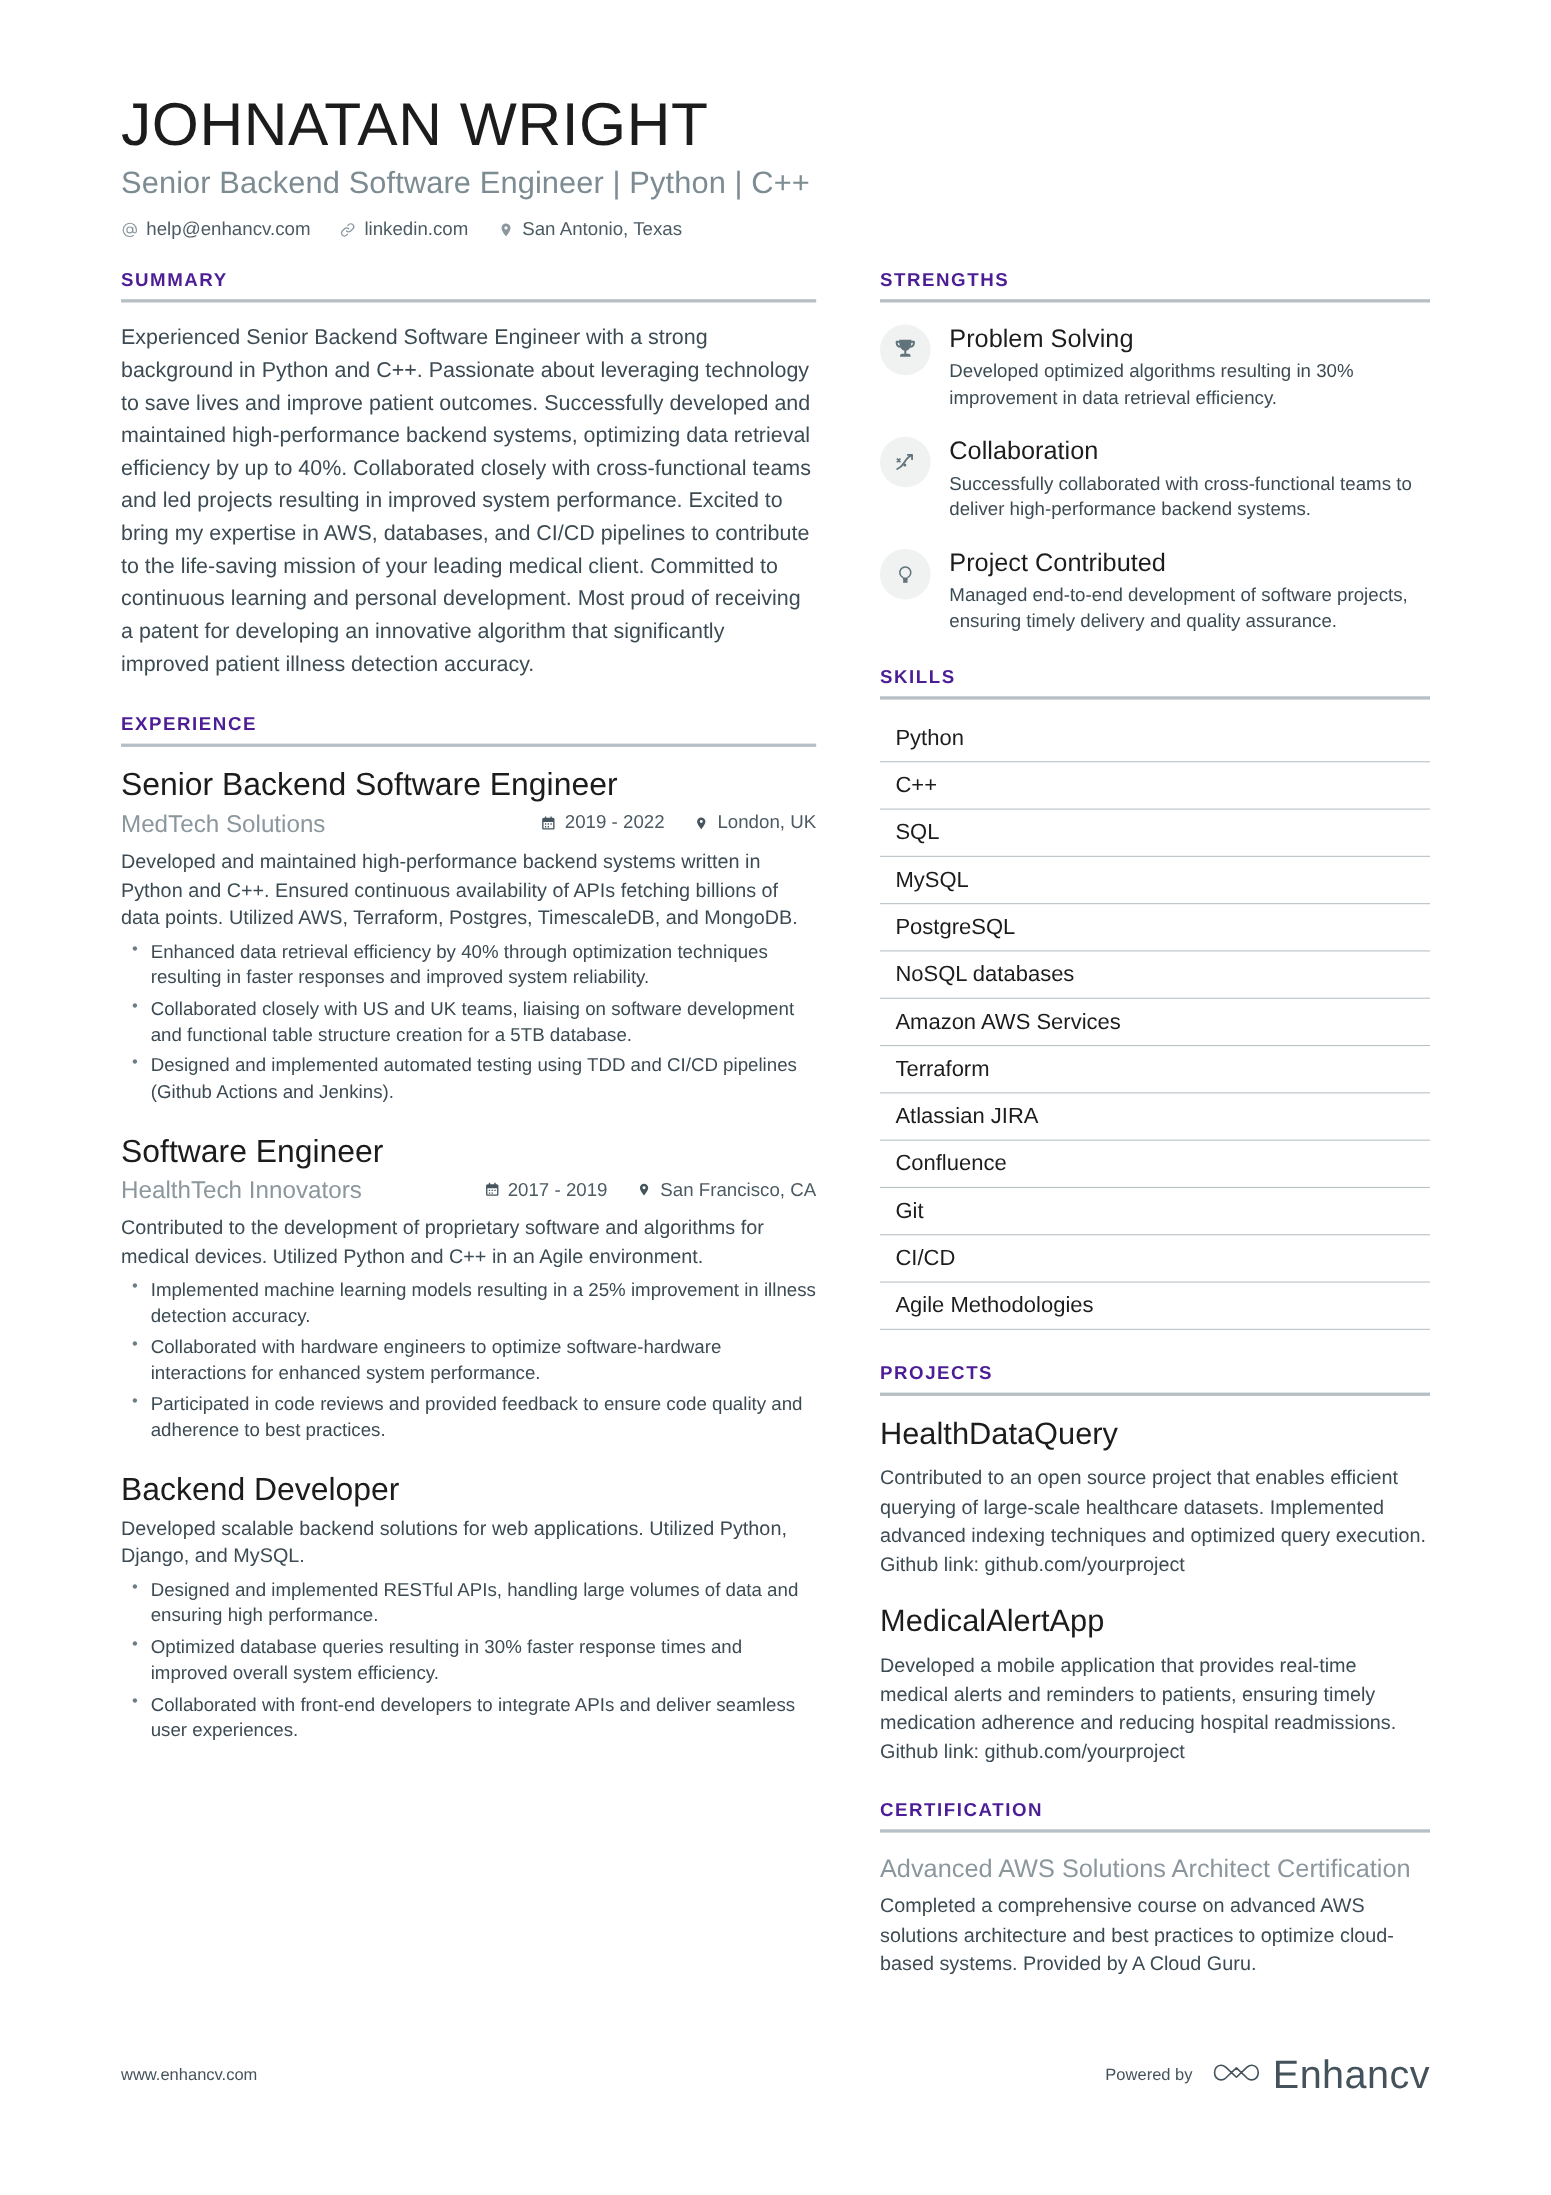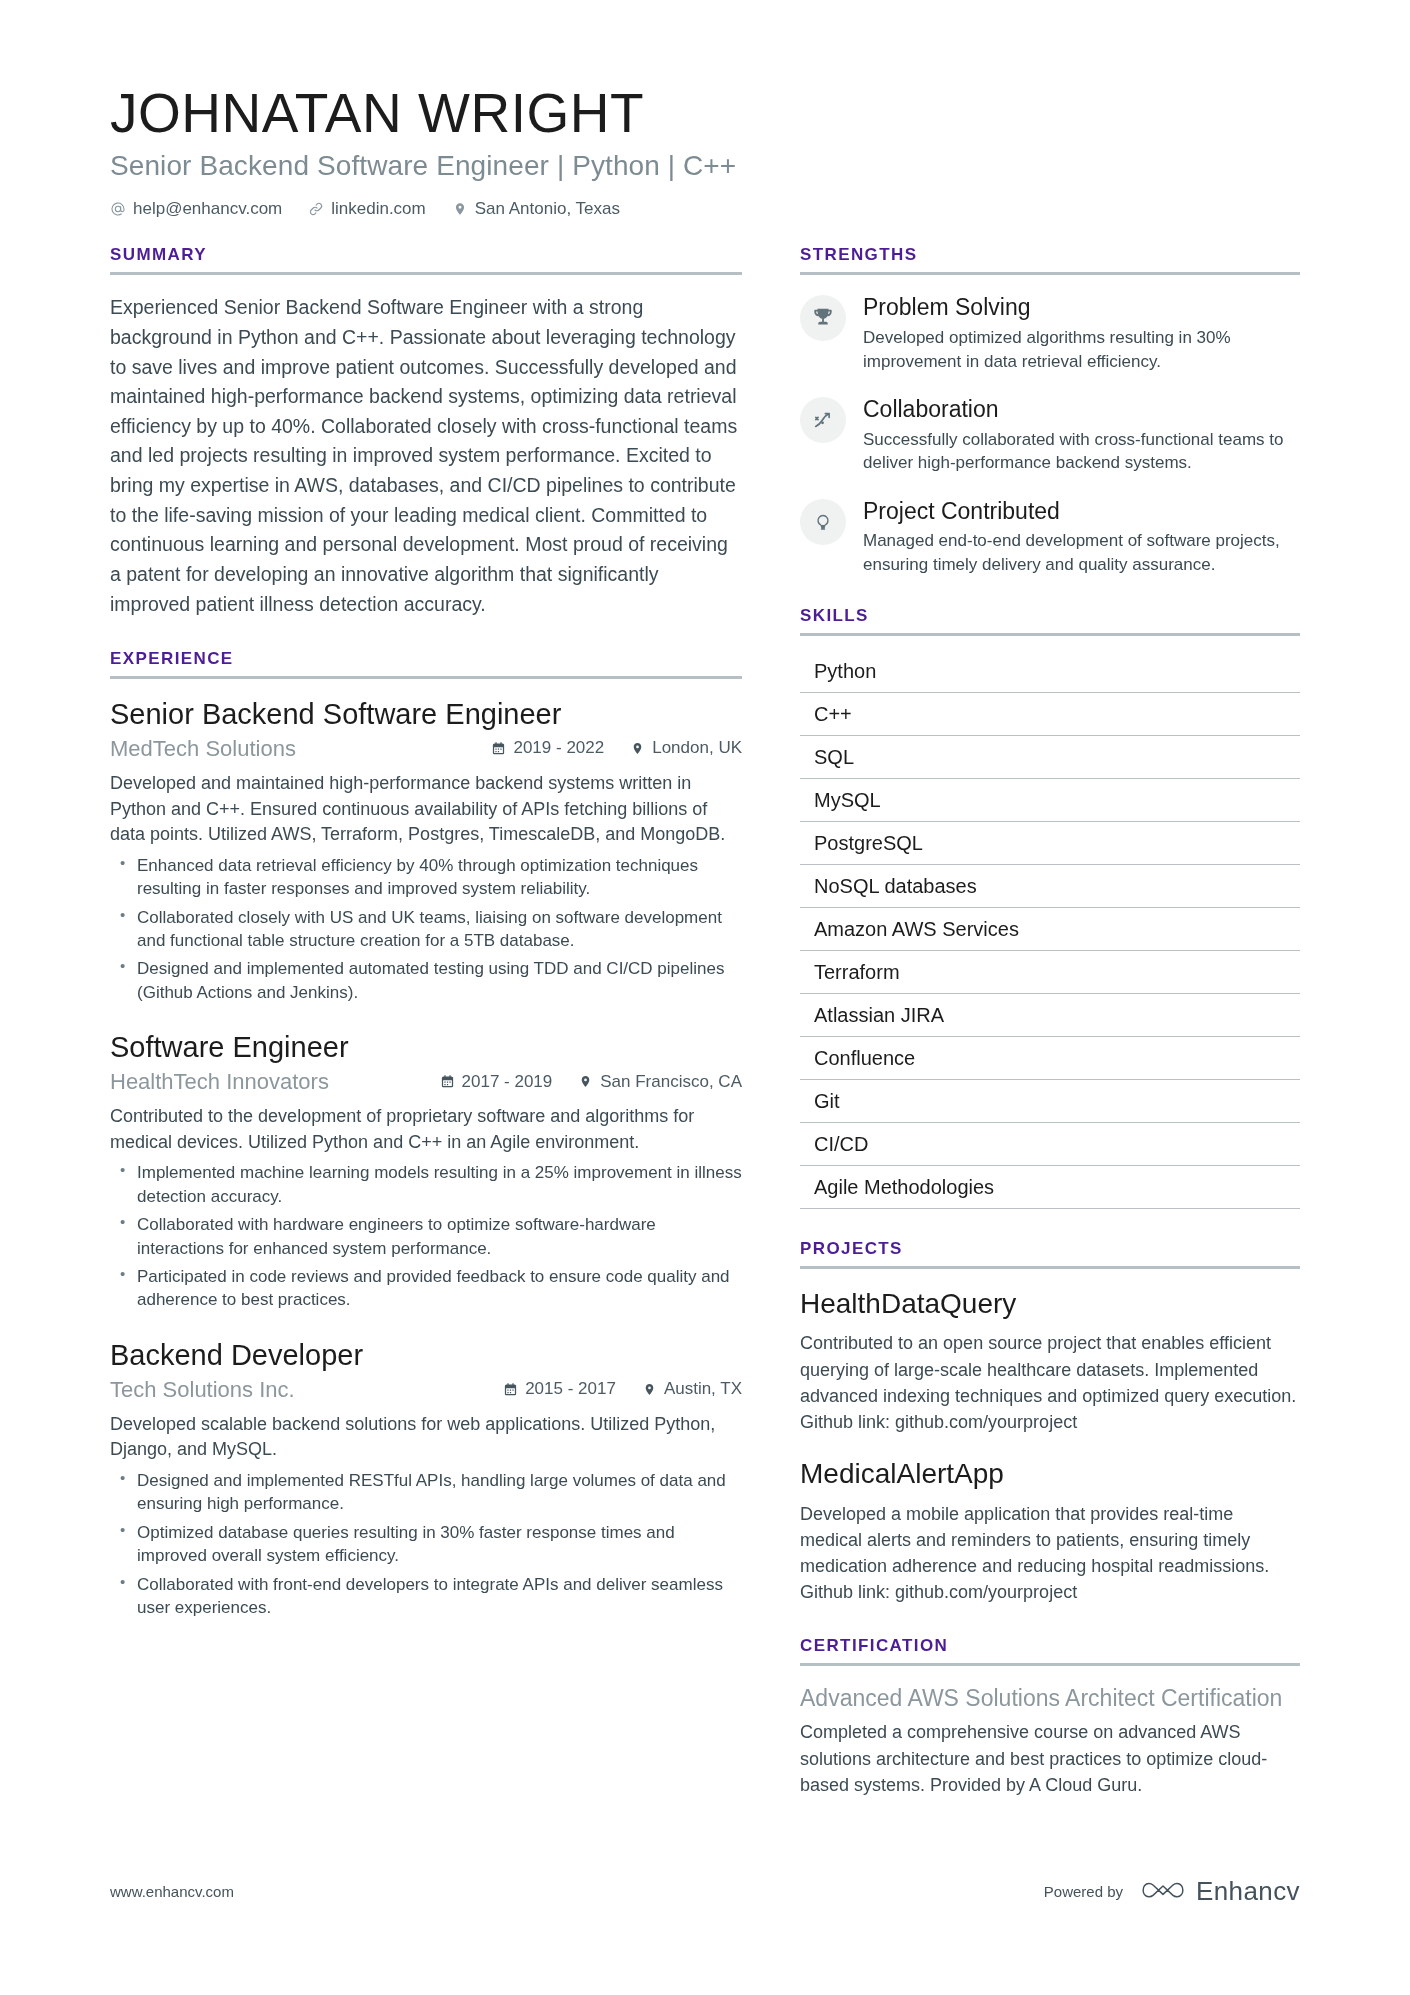--- a/index.html
+++ b/index.html
@@ -271,21 +271,21 @@
   }
   .powered-label { font-size: 15px; color: #44535b; }
   .brand {
     display: flex;
     align-items: center;
     gap: 11px;
     color: #44535b;
   }
   .brand svg { display: block; }
   .brand-name {
-    font-size: 26px;
+    font-size: 36px;
     letter-spacing: 0.4px;
     color: #44535b;
     font-weight: 400;
   }
 </style>
 </head>
 <body>
 
 <div class="page">
 
@@ -394,39 +394,20 @@
           <div class="job-desc">Contributed to the development of proprietary software and algorithms for medical devices. Utilized Python and C++ in an Agile environment.</div>
           <ul class="bullets">
             <li>Implemented machine learning models resulting in a 25% improvement in illness detection accuracy.</li>
             <li>Collaborated with hardware engineers to optimize software-hardware interactions for enhanced system performance.</li>
             <li>Participated in code reviews and provided feedback to ensure code quality and adherence to best practices.</li>
           </ul>
         </div>
 
         <div class="job">
           <div class="job-title">Backend Developer</div>
-          <div class="job-meta">
-            <div class="job-company">Tech Solutions Inc.</div>
-            <div class="job-date">
-              <span class="mi">
-                <svg width="15" height="15" viewBox="0 0 24 24" fill="currentColor">
-                  <path d="M7 2v2H5.5A2.5 2.5 0 0 0 3 6.5V19a2 2 0 0 0 2 2h14a2 2 0 0 0 2-2V6.5A2.5 2.5 0 0 0 18.5 4H17V2h-2v2H9V2H7zm-2 8h14v9H5v-9zm2 2v2h2v-2H7zm4 0v2h2v-2h-2zm4 0v2h2v-2h-2zM7 16v2h2v-2H7zm4 0v2h2v-2h-2z"></path>
-                </svg>
-              </span>
-              <span>2015 - 2017</span>
-            </div>
-            <div class="job-loc">
-              <span class="mi">
-                <svg width="13" height="15" viewBox="0 0 24 24" fill="currentColor">
-                  <path d="M12 2C8.1 2 5 5.1 5 9c0 5.2 7 13 7 13s7-7.8 7-13c0-3.9-3.1-7-7-7zm0 9.5A2.5 2.5 0 1 1 12 6.5a2.5 2.5 0 0 1 0 5z"></path>
-                </svg>
-              </span>
-              <span>Austin, TX</span>
-            </div>
-          </div>
           <div class="job-desc">Developed scalable backend solutions for web applications. Utilized Python, Django, and MySQL.</div>
           <ul class="bullets">
             <li>Designed and implemented RESTful APIs, handling large volumes of data and ensuring high performance.</li>
             <li>Optimized database queries resulting in 30% faster response times and improved overall system efficiency.</li>
             <li>Collaborated with front-end developers to integrate APIs and deliver seamless user experiences.</li>
           </ul>
         </div>
 
       </div>
     </div>

